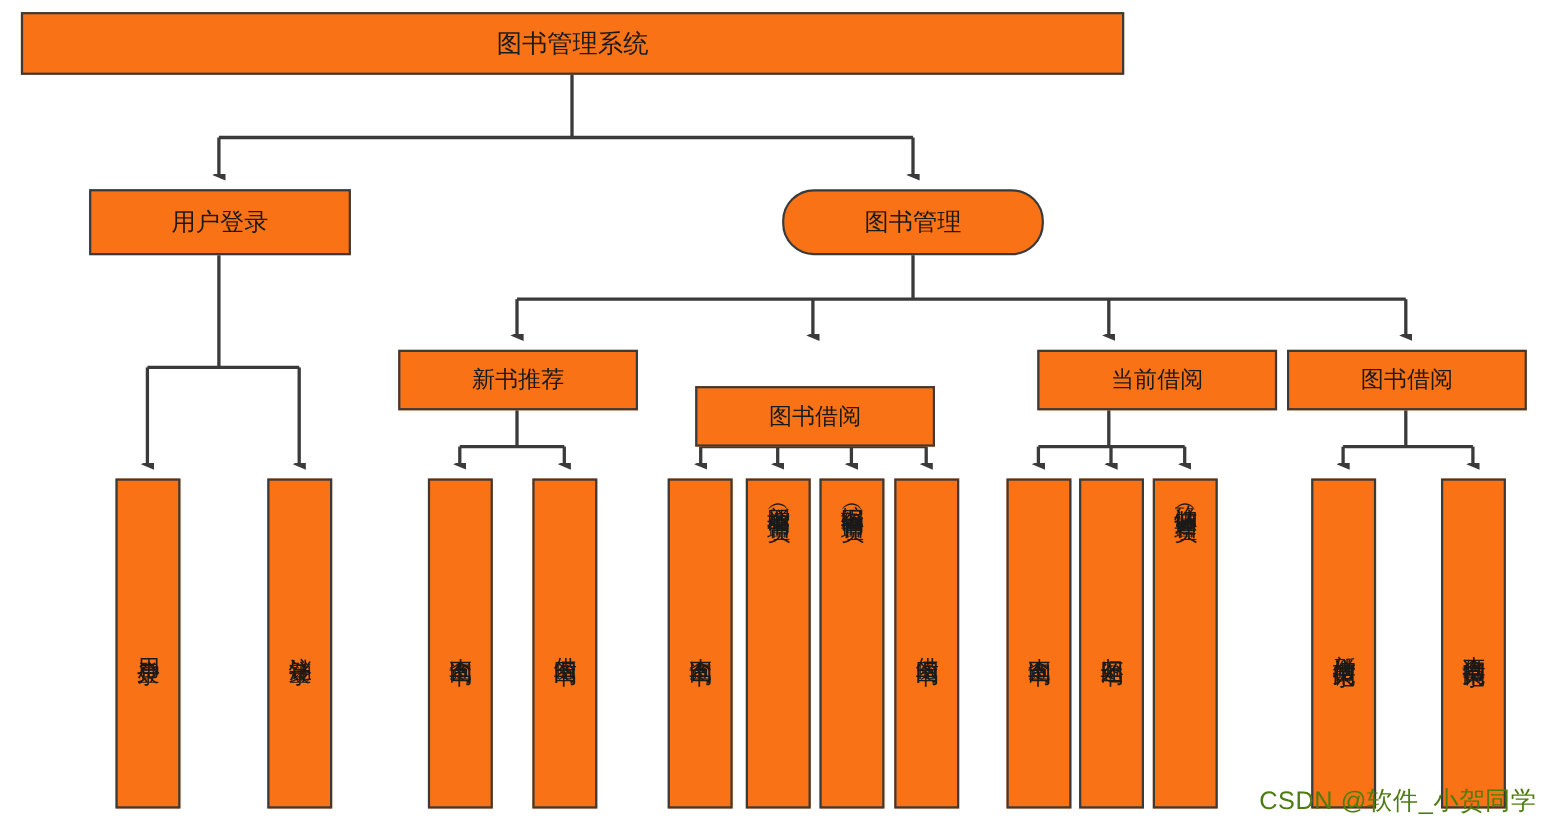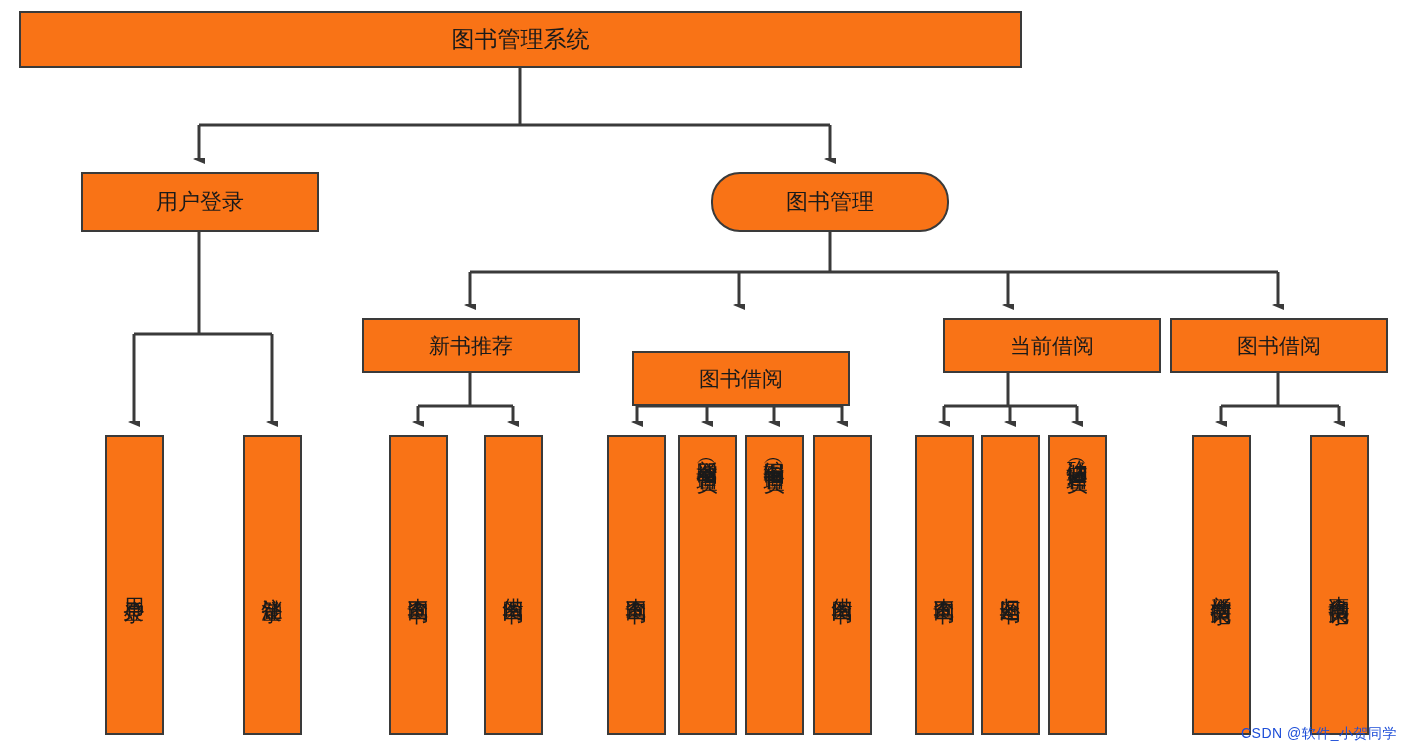--- a/index.html
+++ b/index.html
@@ -57,22 +57,22 @@
   .leaf {
     align-items: flex-start;
     justify-content: center;
     padding-top: 6px;
   }
   .leaf.leaf-short { align-items: center; padding-top: 0; }
   #watermark {
     position: absolute;
     right: 8px;
     bottom: 4px;
-    font-size: 14px;
-    color: #1d4ed8;
+    font-size: 23px;
+    color: #4d7c0f;
     letter-spacing: 0.5px;
     pointer-events: none;
     white-space: nowrap;
     text-align: center;
   }
 </style>
 </head>
 <body>
 
 <div id="diagram-root">

